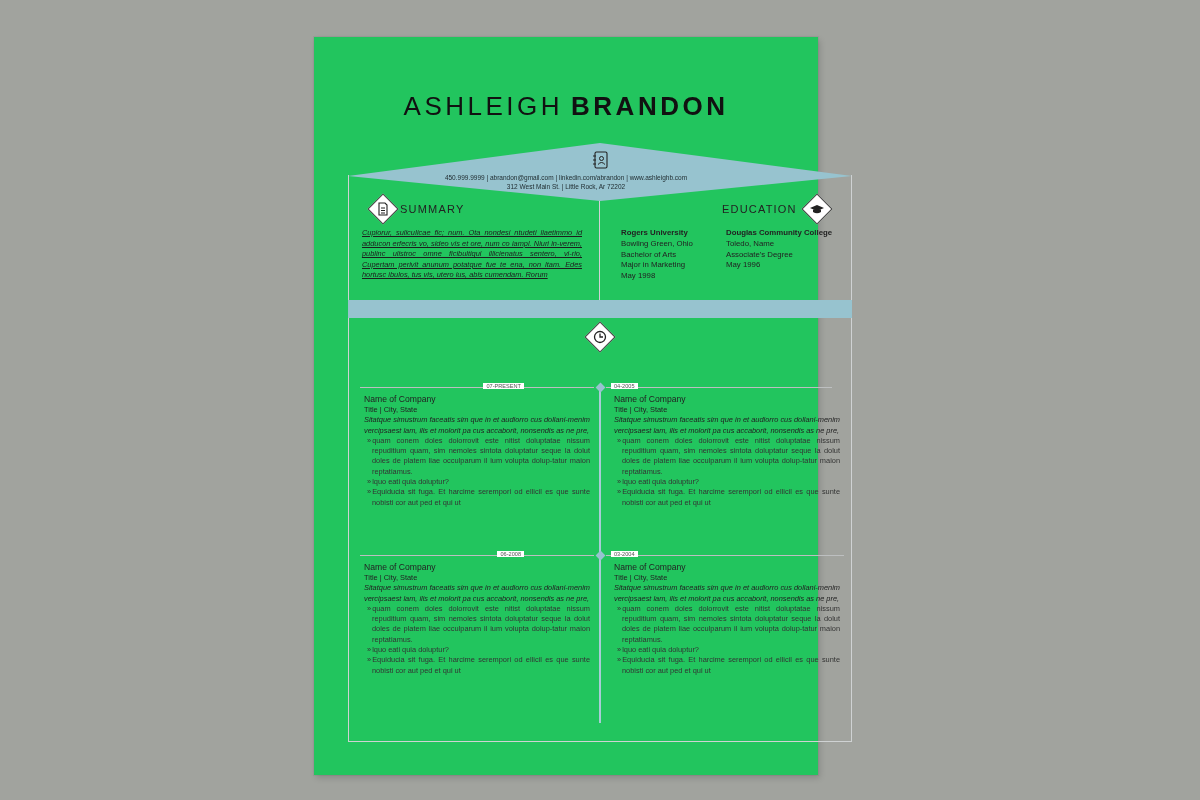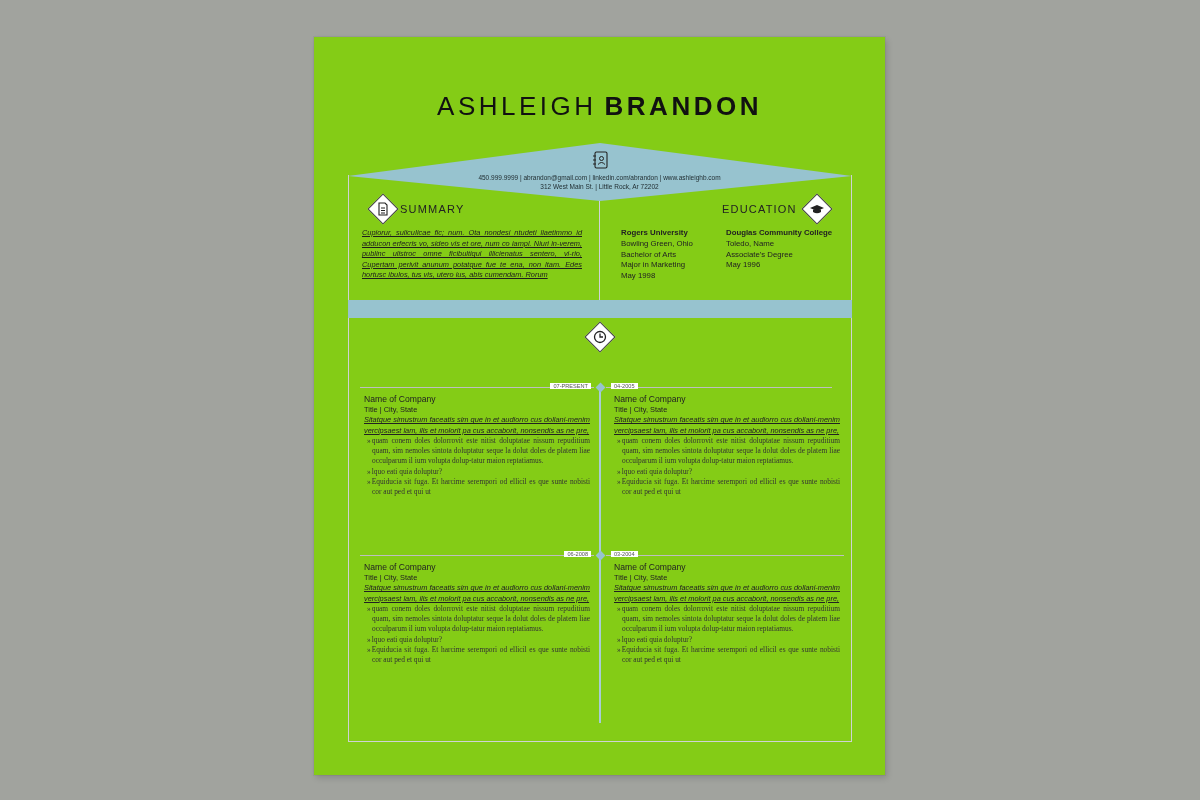--- a/index.html
+++ b/index.html
@@ -4,22 +4,22 @@
 <style>
   * { box-sizing: border-box; margin: 0; padding: 0; }
   html, body { width: 1200px; height: 800px; overflow: hidden; }
   body {
     background: #a1a39e;
     font-family: "Liberation Sans", "DejaVu Sans", sans-serif;
     color: #1a1a1a;
     position: relative;
   }
   .page {
-    position: absolute; left: 314px; top: 37px; width: 571px; height: 738px;
-    background: #84cc16;
+    position: absolute; left: 314px; top: 37px; width: 504px; height: 738px;
+    background: #22c55e;
     box-shadow: 0 0 0 1px rgba(0,0,0,0.04), 2px 3px 6px rgba(0,0,0,0.15);
   }
   .name {
     position: absolute; left: 0; top: 54px; width: 100%;
     text-align: center; font-size: 26px; letter-spacing: 3.5px; color: #111;
   }
   .name .first { font-weight: 400; }
   .name .last { font-weight: 700; margin-left: 8px; }
 
   .frame {
@@ -64,24 +64,24 @@
   .spine { position: absolute; left: 285px; top: 347px; width: 2px; height: 339px; background: #a9ccd6; }
   .knot {
     position: absolute; width: 7px; height: 7px; background: #97c3cf; transform: rotate(45deg);
   }
   .rule { position: absolute; height: 1px; background: #bdbfc0; }
   .date { position: absolute; font-size: 5.6px; color: #555; background: #fff; padding: 0 3px; }
 
   .job { position: absolute; width: 226px; font-size: 7.4px; line-height: 10.3px; color: #222; }
   .job .company { font-weight: 400; font-size: 8.6px; line-height: 11px; }
   .job .title-line { color: #222; }
-  .job .blurb { font-style: italic; text-align: justify; text-decoration: underline; }
+  .job .blurb { font-style: italic; text-align: justify; }
   .job ul { list-style: none; }
   .job li {
-    color: #333; text-align: justify; padding-left: 8px; text-indent: -5px; font-family: Liberation Serif, serif;
+    color: #333; text-align: justify; padding-left: 8px; text-indent: -5px;
   }
   .job li::before { content: "\00BB"; margin-right: 1px; }
 </style>
 </head>
 <body>
 
 <div class="page">
 
   <div class="name">
     <span class="first">ASHLEIGH</span><span class="last">BRANDON</span>

